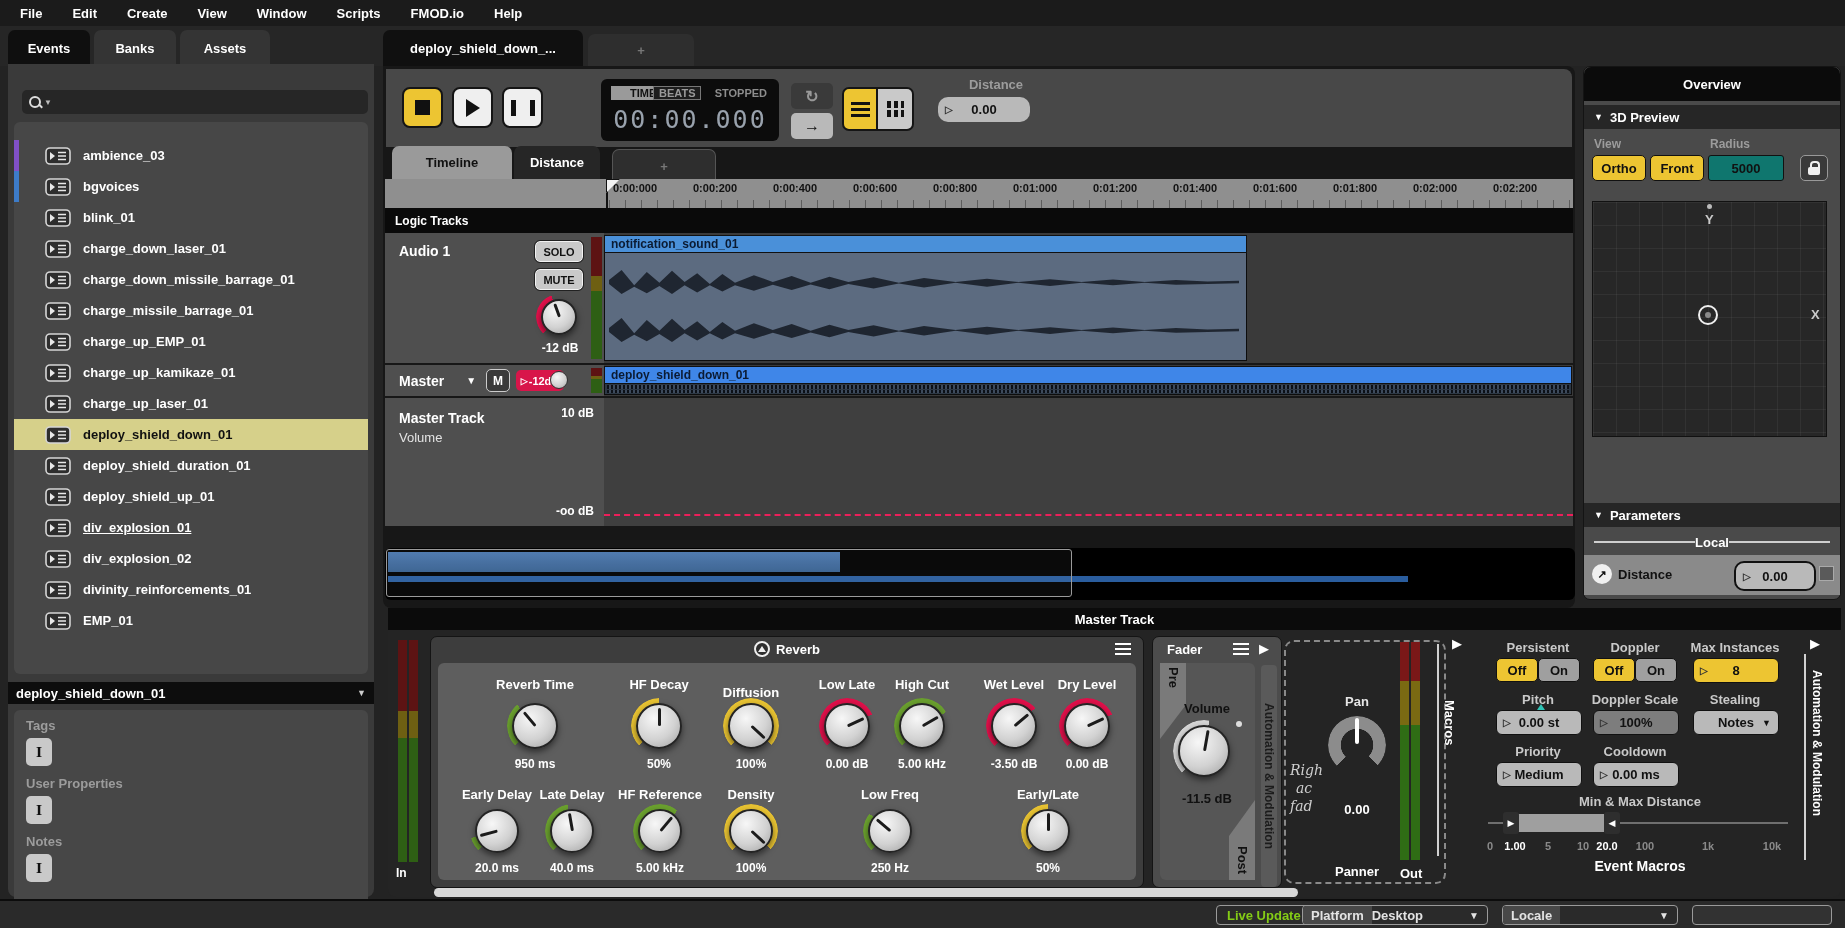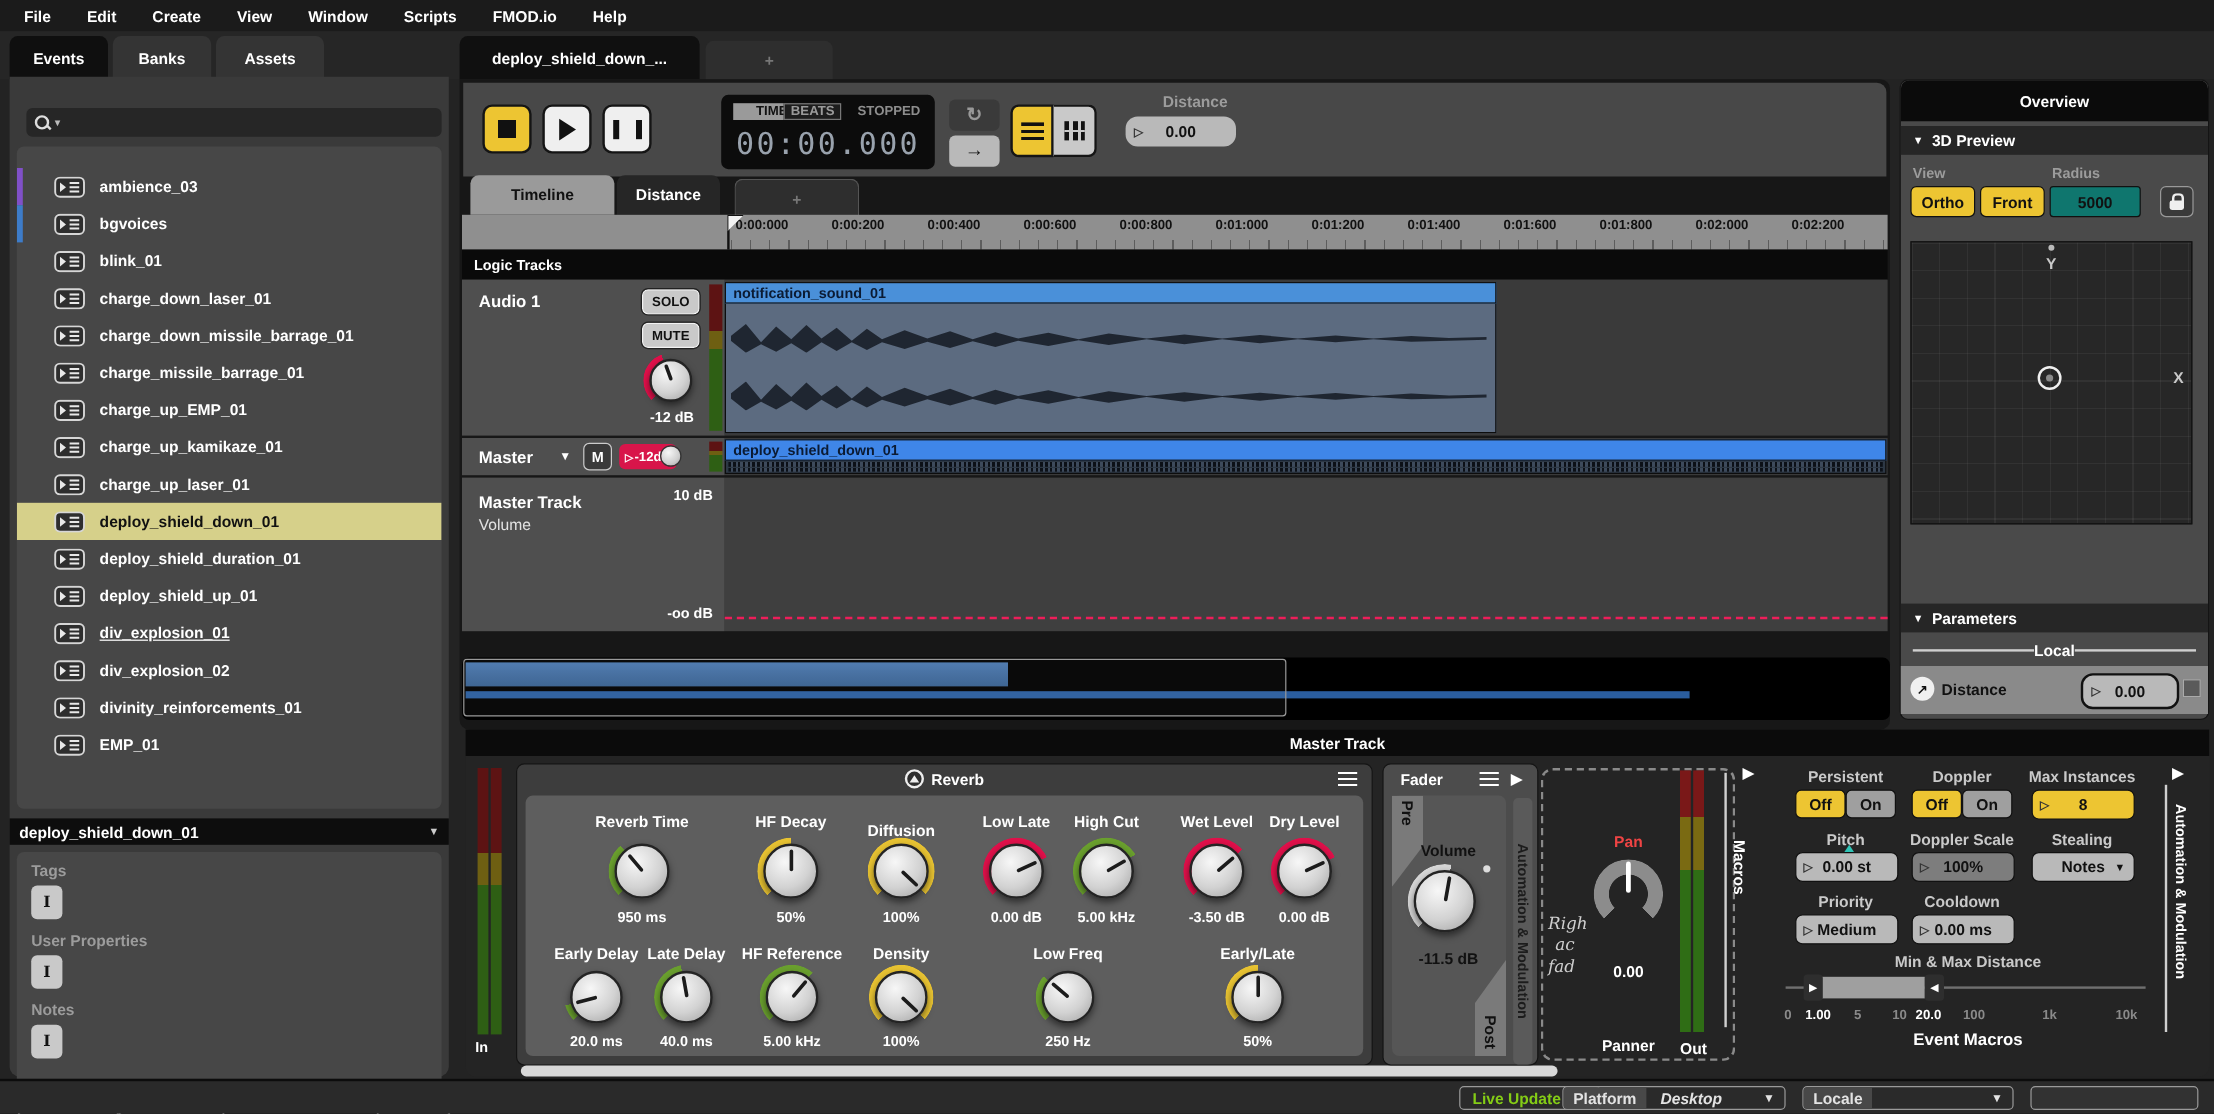--- a/index.html
+++ b/index.html
@@ -621,21 +621,21 @@
     </div>
     <div class="vtext b ab" style="right:4px;top:28px;height:214px;color:#1c1c1c;background:#5a5a5a;border-radius:4px;padding:4px 1px;font-size:12px;text-align:center;"><span>Automation &amp; Modulation</span></div>
   </div>
 
   <div class="dash-slot" style="left:896px;top:10px;width:158px;height:240px;">
     <div class="slot-line" style="left:4px;top:120px;">Righ</div>
     <div class="slot-line" style="left:10px;top:138px;">ac</div>
     <div class="slot-line" style="left:4px;top:156px;">fad</div>
   </div>
 
-  <div class="mlabel" style="left:969px;top:64px;color:#ef4444;">Pan</div>
+  <div class="mlabel" style="left:969px;top:64px;color:#e5e5e5;">Pan</div>
   <div id="panring" style="left:940px;top:86px;">
       <i class="pring"></i>
       <i class="pneedle"></i>
     </div>
   <div class="mlabel" style="left:969px;top:172px;color:#fff;">0.00</div>
   <div class="mlabel" style="left:969px;top:234px;color:#fff;">Panner</div>
 
   <div class="meter" style="left:1012px;top:12px;width:9px;height:218px;background:linear-gradient(#7a1818 0 18%,#7a6a12 18% 38%,#2f6d15 38% 100%);"></div>
   <div class="meter" style="left:1023px;top:12px;width:9px;height:218px;background:linear-gradient(#7a1818 0 18%,#7a6a12 18% 38%,#2f6d15 38% 100%);"></div>
   <div class="ab b" style="left:1012px;top:236px;font-size:13px;">Out</div>
@@ -751,21 +751,21 @@
     <span class="ab" style="right:6px;top:11px;width:15px;height:15px;background:#5a5a5a;border:1.5px solid #aaa;box-sizing:border-box;"></span>
   </div>
 </div>
 
 <div id="statusbar" class="ab">
   <div class="schip" style="left:1216px;padding:0 10px;color:#84cc16;">
       <span>Live Update Off</span>
     </div>
   <div class="schip" style="left:1302px;width:186px;padding:0;">
     <span style="background:#484848;height:100%;display:flex;align-items:center;padding:0 8px;border-radius:3px 0 0 3px;">Platform</span>
-    <span style="flex:1;padding-left:12px;font-style:italic;">Desktop</span>
+    <span style="flex:1;padding-left:0;">Desktop</span>
     <span style="padding-right:8px;font-size:10px;">▼</span>
   </div>
   <div class="schip" style="left:1502px;width:176px;padding:0;">
     <span style="background:#484848;height:100%;display:flex;align-items:center;padding:0 8px;border-radius:3px 0 0 3px;">Locale</span>
     <span style="flex:1;"></span>
     <span style="padding-right:8px;font-size:10px;">▼</span>
   </div>
   <div class="schip" style="left:1692px;width:140px;background:#323232;"></div>
 </div>
 

